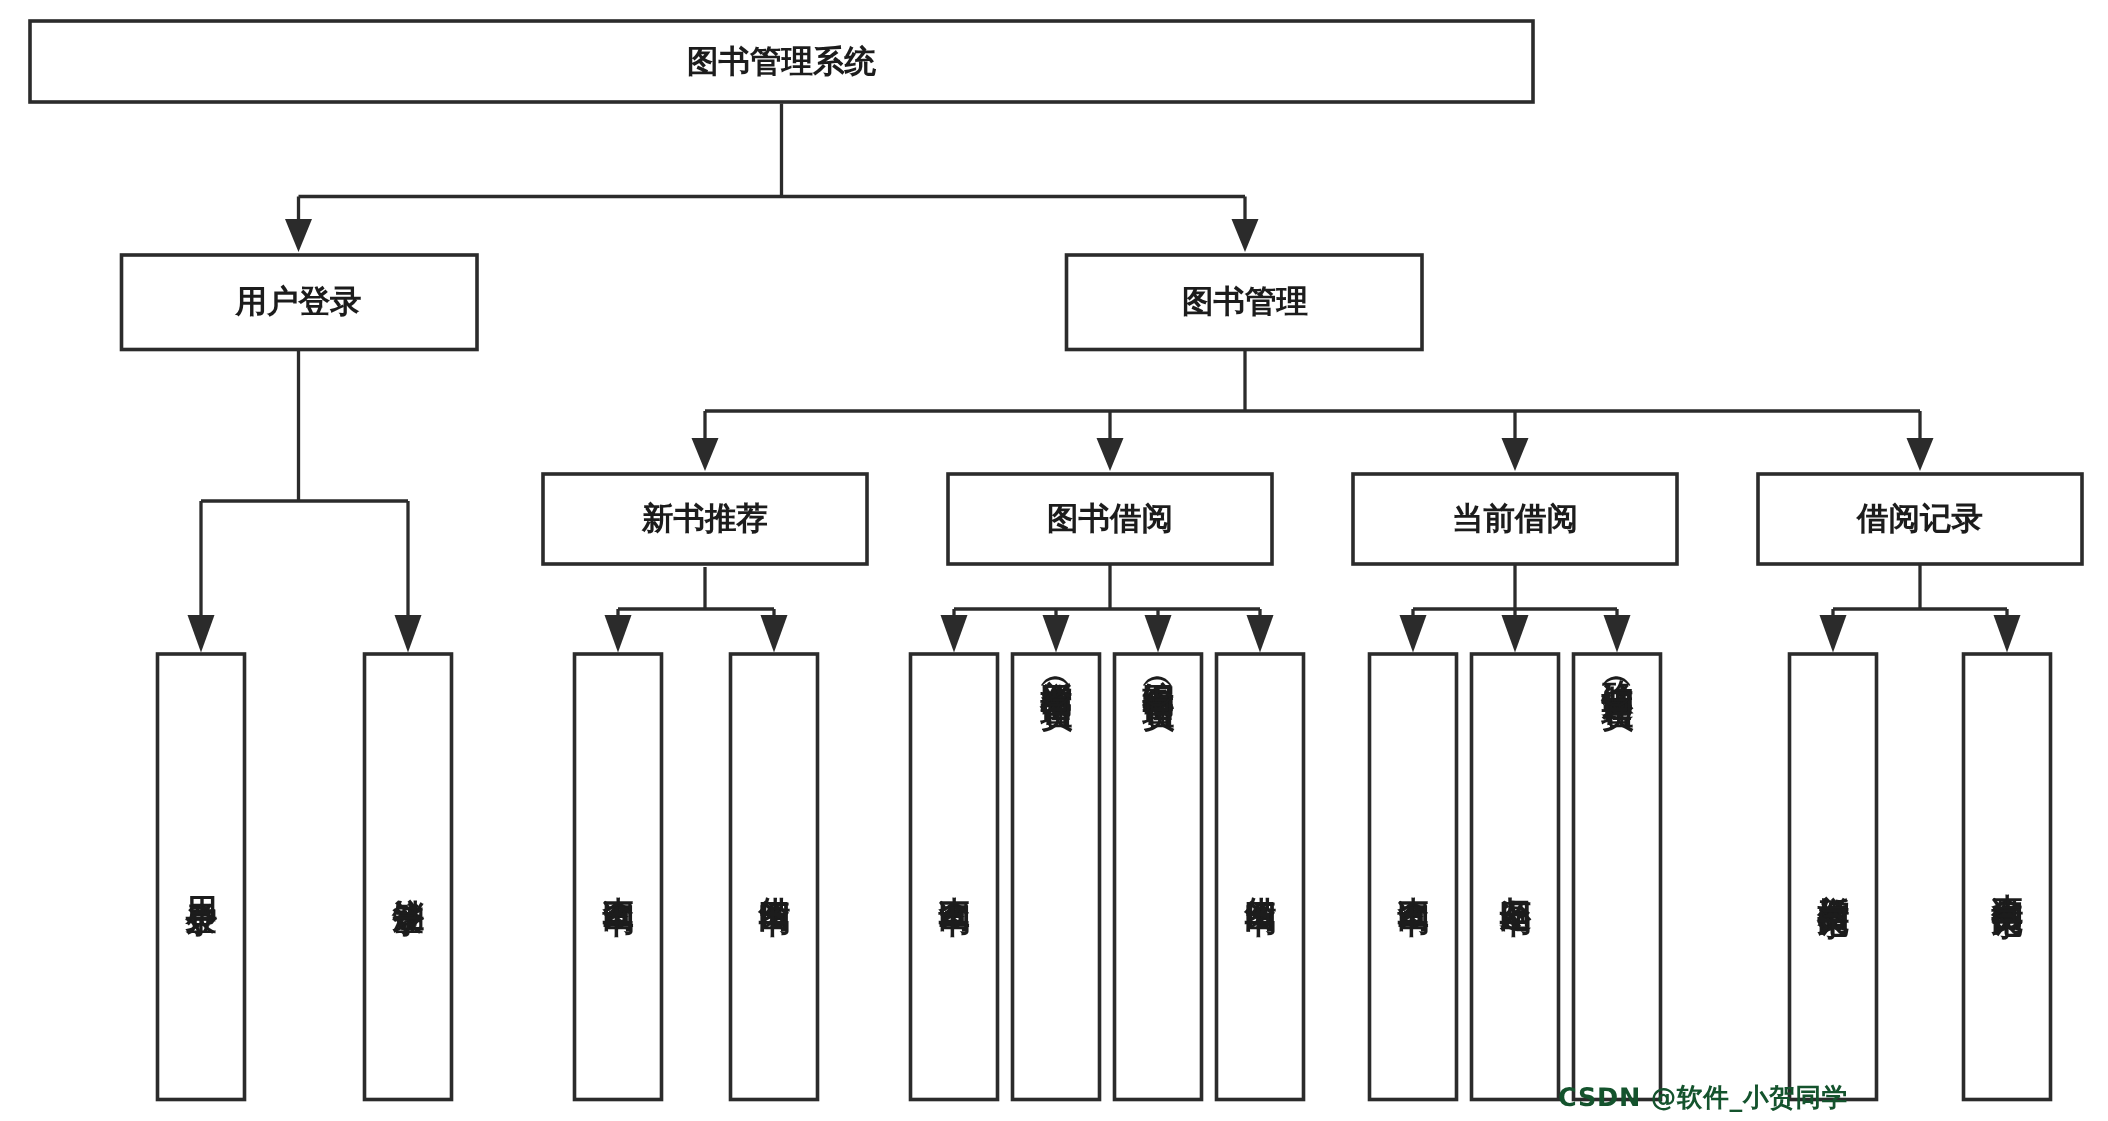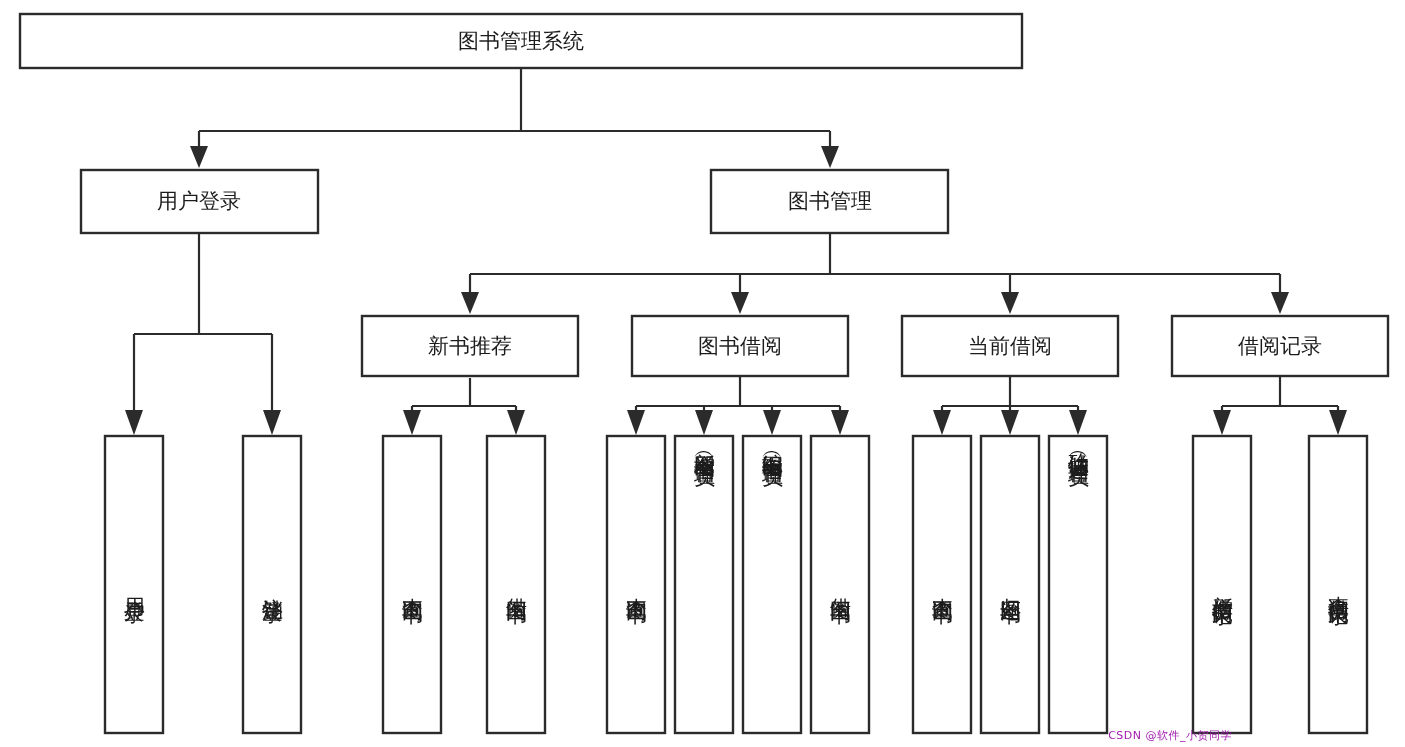--- a/index.html
+++ b/index.html
@@ -11,20 +11,21 @@
     width: 1405px;
     height: 747px;
     font-family: "DejaVu Sans", "Liberation Sans", sans-serif;
     overflow: hidden;
   }
   #diagram-root {
     position: relative;
     width: 1244px;
     height: 747px;
     background: #ffffff;
+    font-weight: bold;
   }
   svg#flow {
     position: absolute;
     left: 0;
     top: 0;
     width: 1405px;
     height: 747px;
   }
   .node-rect {
     fill: #ffffff;
@@ -65,22 +66,22 @@
     letter-spacing: 2px;
     color: #1c1c1c;
     white-space: nowrap;
     text-align: center;
   }
   #watermark {
     position: absolute;
     right: 12px;
     bottom: 4px;
     font-family: "DejaVu Sans", "Liberation Sans", sans-serif;
-    font-size: 11px;
-    color: #a21caf;
+    font-size: 17px;
+    color: #14532d;
     letter-spacing: 0.5px;
     white-space: nowrap;
   }
 </style>
 </head>
 <body>
 
 <div id="diagram-root">
 
   <svg id="flow" viewBox="0 0 1405 747">

